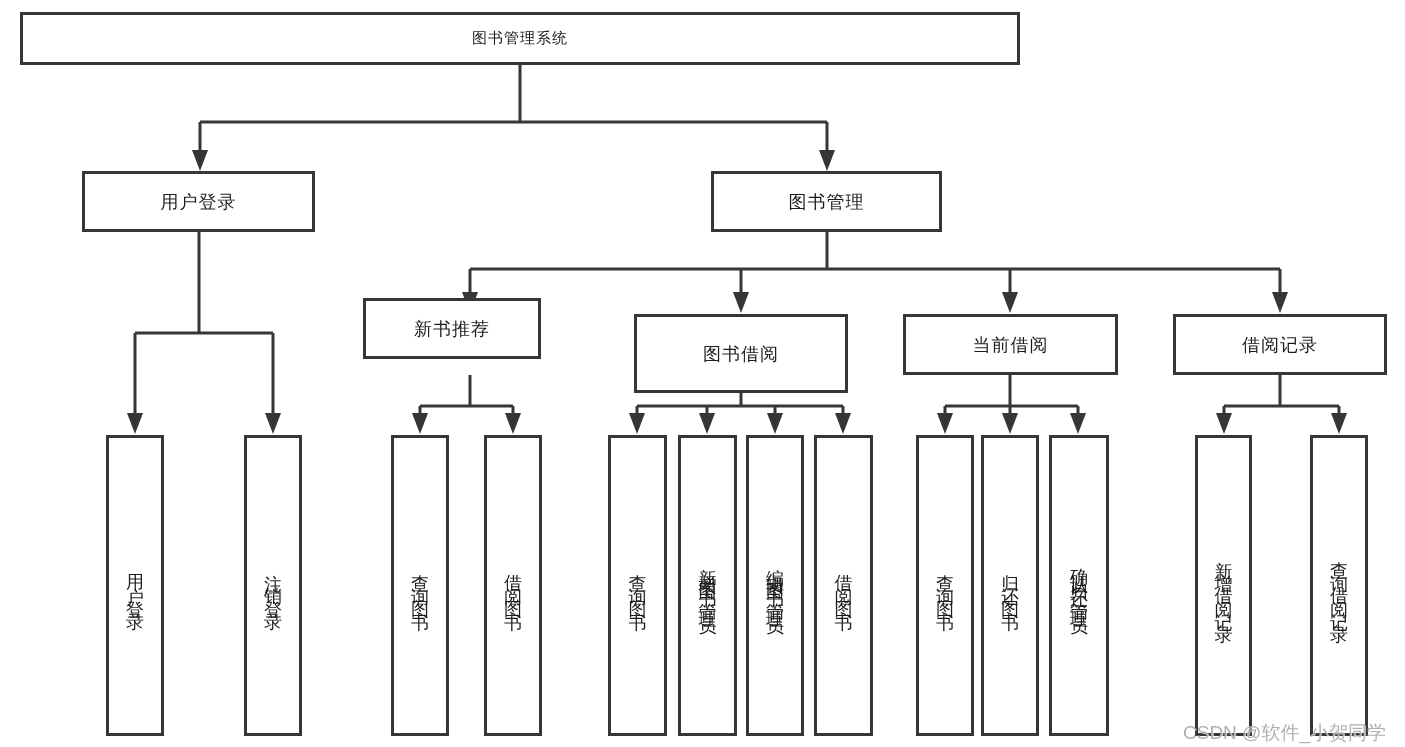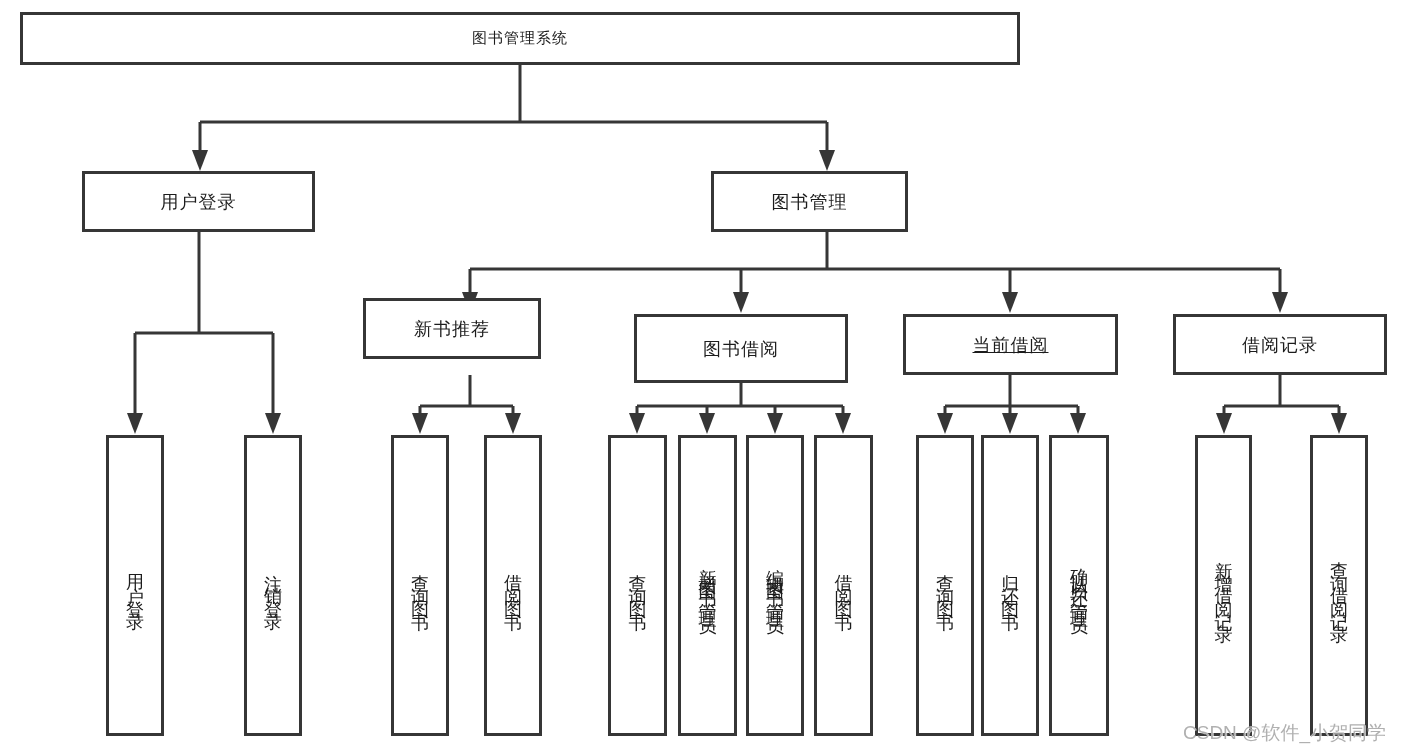--- a/index.html
+++ b/index.html
@@ -91,31 +91,31 @@
     </g>
   </svg>
 
   <div class="box root" style="left:20px;top:12px;width:1000px;height:53px;">
     <span class="hlabel">图书管理系统</span>
   </div>
 
   <div class="box" style="left:82px;top:171px;width:233px;height:61px;">
     <span class="hlabel">用户登录</span>
   </div>
-  <div class="box" style="left:711px;top:171px;width:197px;height:61px;">
+  <div class="box" style="left:711px;top:171px;width:231px;height:61px;">
     <span class="hlabel">图书管理</span>
   </div>
 
   <div class="box" style="left:363px;top:298px;width:178px;height:61px;">
     <span class="hlabel">新书推荐</span>
   </div>
-  <div class="box" style="left:634px;top:314px;width:214px;height:69px;">
+  <div class="box" style="left:634px;top:314px;width:214px;height:79px;">
     <span class="hlabel">图书借阅</span>
   </div>
-  <div class="box" style="left:903px;top:314px;width:215px;height:61px;text-decoration:underline;">
+  <div class="box" style="left:903px;top:314px;width:215px;height:61px;">
     <span class="hlabel">当前借阅</span>
   </div>
   <div class="box" style="left:1173px;top:314px;width:214px;height:61px;">
     <span class="hlabel">借阅记录</span>
   </div>
 
   <div class="box vbox" style="left:106px;top:435px;width:58px;height:301px;">
     <span class="vlabel">用户登录</span>
   </div>
   <div class="box vbox" style="left:244px;top:435px;width:58px;height:301px;">

